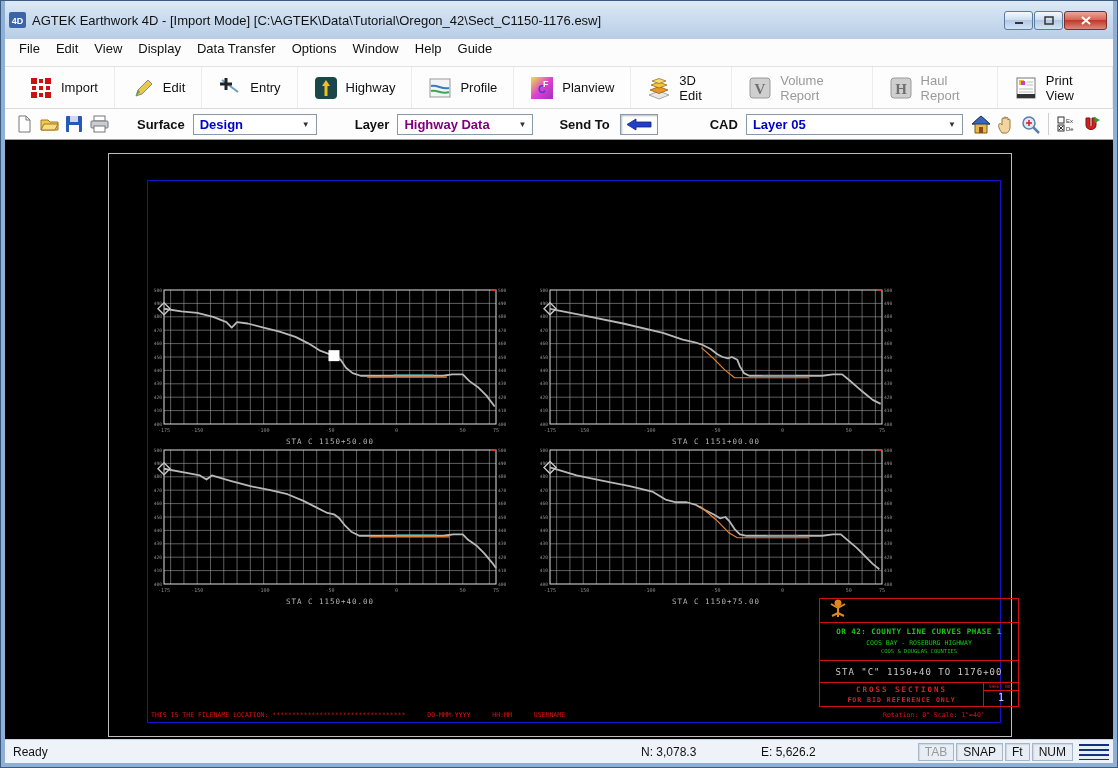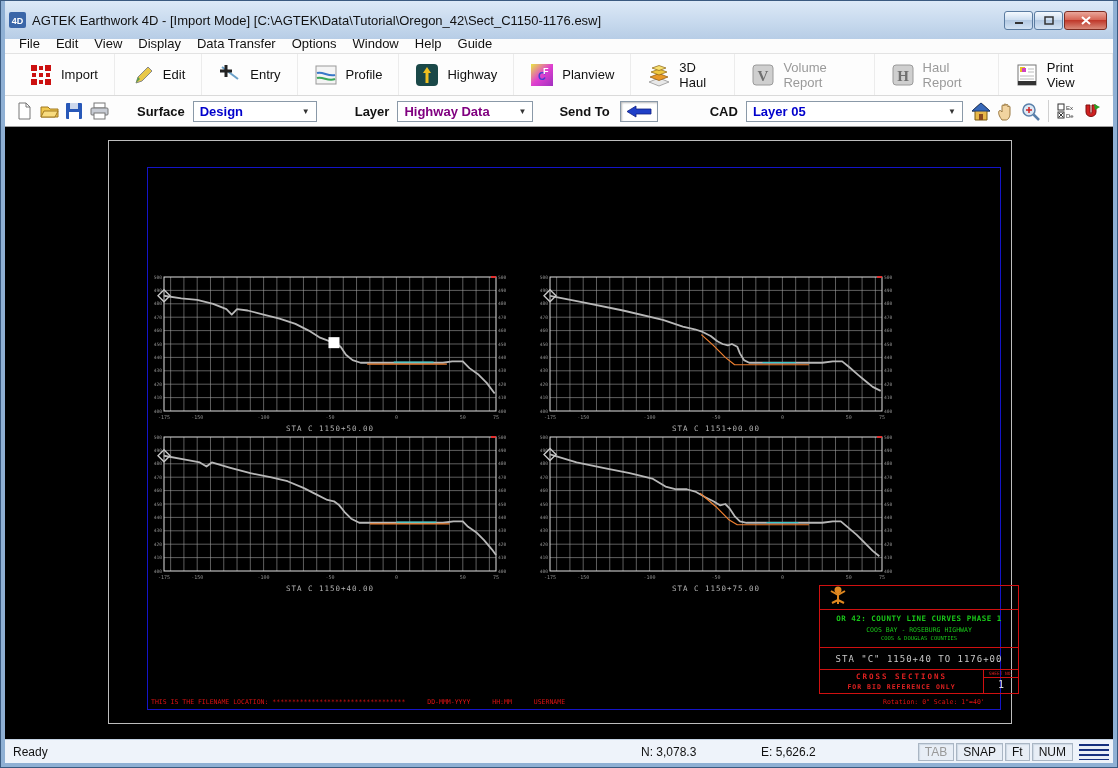--- a/index.html
+++ b/index.html
@@ -17,21 +17,21 @@
   .title-text { font-size:13px; color:#111; white-space:nowrap; overflow:hidden; }
   .win-btns { margin-left:auto; display:flex; gap:1px; padding-right:2px; }
   .win-btn { width:29px; height:19px; border:1px solid #5a7ba0; border-radius:3px;
     background:linear-gradient(#f4f9fe,#cadcef 50%,#b3c9e2 50%,#d3e3f4);
     display:flex; align-items:center; justify-content:center;
     font-size:10px; color:#333; font-weight:bold; }
   .win-btn.close { width:43px; background:linear-gradient(#eaa79b,#d4604f 50%,#c0392b 50%,#d98a7a);
     border-color:#7e2d22; color:#fff; }
 
   
-  .menubar { height:15px; background:#fcfcfc; display:flex; align-items:flex-end;
+  .menubar { height:28px; background:#fcfcfc; display:flex; align-items:flex-start;
     padding-left:6px; border-bottom:1px solid #e3e3e3; }
   .menu-item { font-size:13px; color:#111; padding:2px 8px; cursor:default; }
 
   
   .toolbar-main { height:42px; background:#fdfdfd; display:flex; align-items:stretch;
     padding-left:8px; border-bottom:1px solid #dadada; }
   .tb-btn { display:flex; align-items:center; gap:8px; padding:0 16px;
     border-right:1px solid #ececec; font-size:13px; color:#111; }
   .tb-btn.disabled { color:#9a9a9a; }
   .tb-icon { width:24px; height:24px; display:inline-block; }
@@ -164,32 +164,32 @@
     </span>
     <span class="tb-btn">
       <span class="tb-icon"><svg width="24" height="24">
             <path d="M4 4 L20 16" stroke="#6aa0c8" stroke-width="2"></path>
             <path d="M8 2 L8 14 M2 8 L14 8" stroke="#222" stroke-width="3"></path>
           </svg></span>
       <span>Entry</span>
     </span>
     <span class="tb-btn">
       <span class="tb-icon"><svg width="24" height="24">
+            <rect x="1" y="1" width="22" height="22" rx="4" fill="#1a4848"></rect>
+            <path d="M12 4 L16 10 L13.5 10 L13.5 20 L10.5 20 L10.5 10 L8 10 Z" fill="#f0c020"></path>
+          </svg></span>
+      <span>Highway</span>
+    </span>
+    <span class="tb-btn">
+      <span class="tb-icon"><svg width="24" height="24">
             <rect x="2" y="3" width="20" height="18" fill="#f4f4f4" stroke="#999"></rect>
             <path d="M3 10 C9 8 14 14 21 12" stroke="#3878c8" stroke-width="2" fill="none"></path>
             <path d="M3 15 C9 13 14 19 21 16" stroke="#3aa85a" stroke-width="2" fill="none"></path>
           </svg></span>
       <span>Profile</span>
-    </span>
-    <span class="tb-btn">
-      <span class="tb-icon"><svg width="24" height="24">
-            <rect x="1" y="1" width="22" height="22" rx="4" fill="#1a4848"></rect>
-            <path d="M12 4 L16 10 L13.5 10 L13.5 20 L10.5 20 L10.5 10 L8 10 Z" fill="#f0c020"></path>
-          </svg></span>
-      <span>Highway</span>
     </span>
     <span class="tb-btn">
       <span class="tb-icon"><svg width="24" height="24">
             <defs>
               <linearGradient id="pv" x1="0" y1="0" x2="1" y2="1">
                 <stop offset="0" stop-color="#e8e840"></stop>
                 <stop offset="0.5" stop-color="#e040d0"></stop>
                 <stop offset="1" stop-color="#a030c0"></stop>
               </linearGradient>
             </defs>
@@ -199,21 +199,21 @@
           </svg></span>
       <span>Planview</span>
     </span>
     <span class="tb-btn">
       <span class="tb-icon"><svg width="24" height="24">
             <path d="M2 19 L12 15 L22 19 L12 23 Z" fill="#e8e8e8" stroke="#888" stroke-width="0.7"></path>
             <path d="M3 14 L12 10.5 L21 14 L12 17.5 Z" fill="#e89828" stroke="#885510" stroke-width="0.7"></path>
             <path d="M4 9 L12 6 L20 9 L12 12 Z" fill="#f0c840" stroke="#886010" stroke-width="0.7"></path>
             <path d="M5 5 L12 2.5 L19 5 L12 7.5 Z" fill="#f8e070" stroke="#886010" stroke-width="0.7"></path>
           </svg></span>
-      <span>3D Haul</span>
+      <span>3D Edit</span>
     </span>
     <span class="tb-btn disabled">
       <span class="tb-icon"><svg width="24" height="24">
             <rect x="2" y="2" width="20" height="20" rx="3" fill="#cfcfcf" stroke="#9a9a9a"></rect>
             <text x="12" y="18" font-size="15" font-weight="bold" fill="#707070" text-anchor="middle" font-family="Liberation Serif, serif">V</text>
           </svg></span>
       <span>Volume Report</span>
     </span>
     <span class="tb-btn disabled">
       <span class="tb-icon"><svg width="24" height="24">

